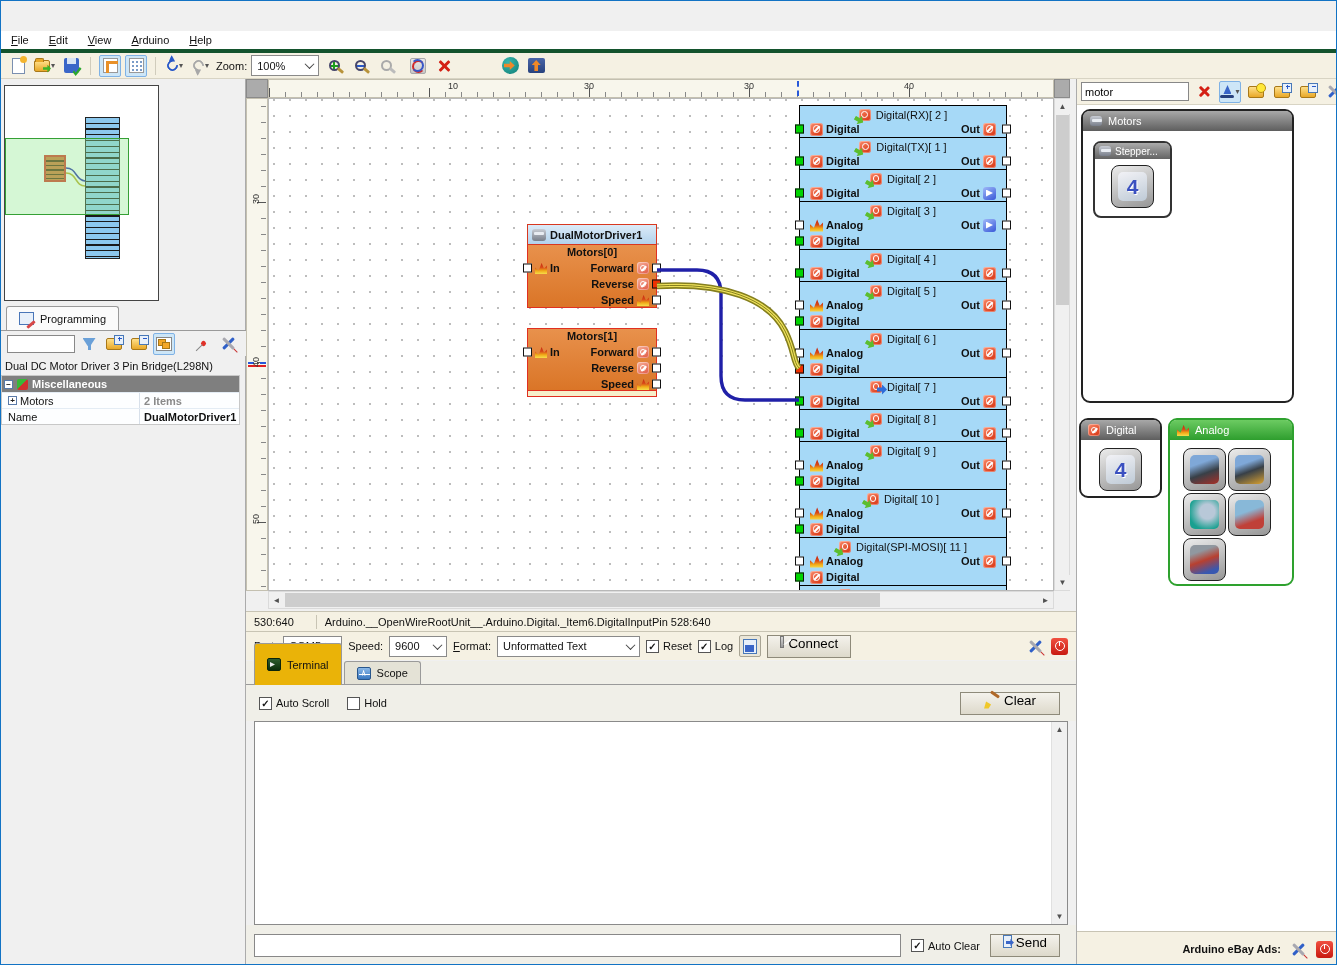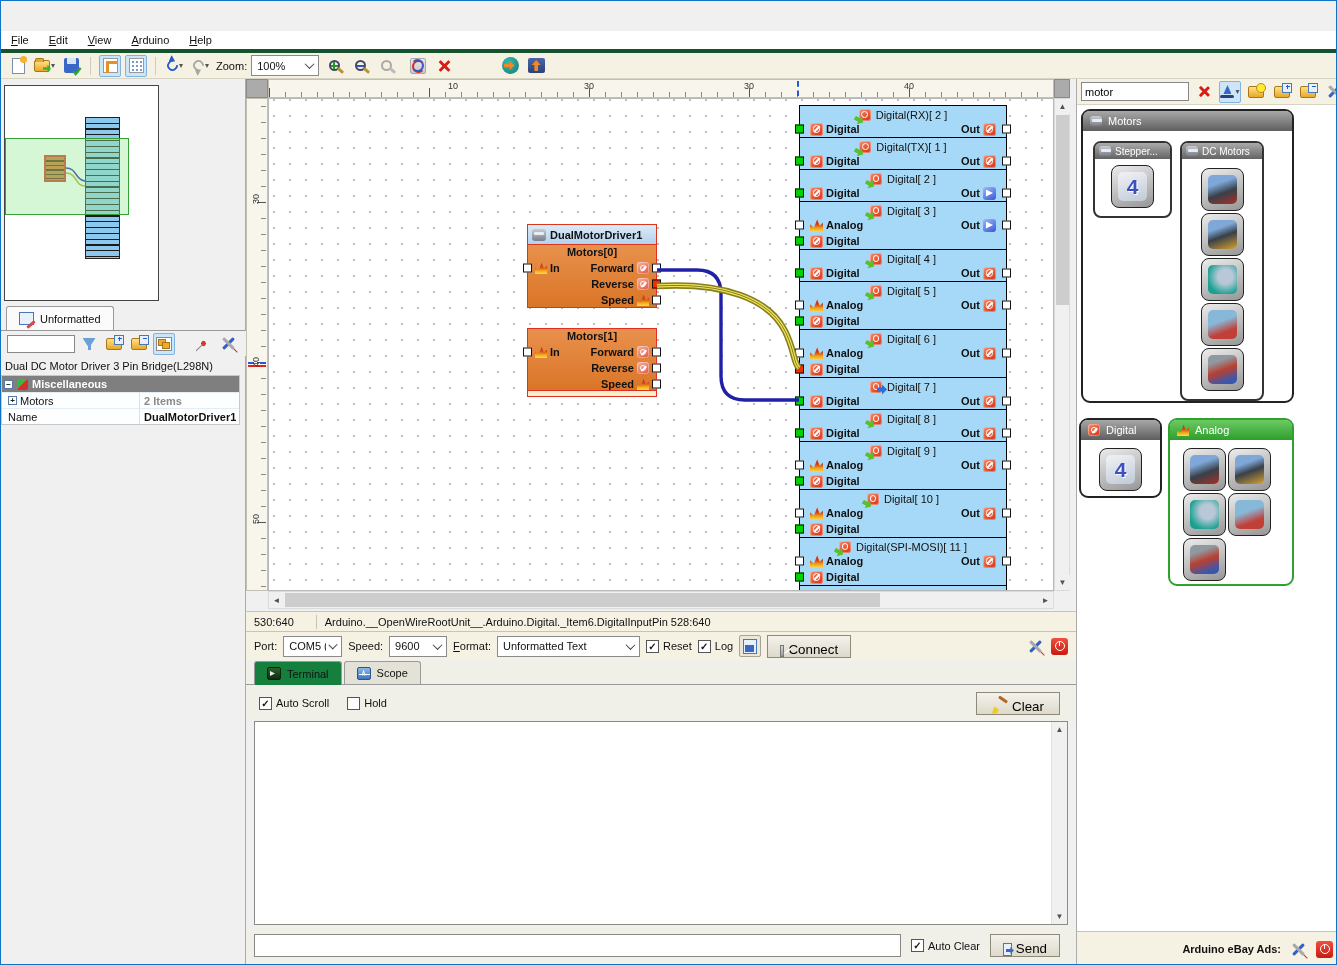--- a/index.html
+++ b/index.html
@@ -138,31 +138,31 @@
   .comp-foot{height:6px;background:#F6EFCB;border:1.6px solid #E03020;border-top:none}
   .mline .icd,.mline .ica{width:12px;height:12px}
   
   .wires{position:absolute;left:22px;top:19px;z-index:5;pointer-events:none}
   
   .statusbar{position:absolute;left:0;top:532px;width:830px;height:21px;background:#F5F1E3;border-top:1px solid #C8C4B4;border-bottom:1px solid #C8C4B4;display:flex;align-items:center}
   .ssep{width:1px;height:14px;background:#C8C4B4;margin:0 8px}
   .portrow{position:absolute;left:0;top:553px;width:830px;height:28px;background:#F5F1E3;display:flex;align-items:center;gap:6px;padding-left:8px}
   .cb{width:13px;height:13px;border:1px solid #555;background:#FFF;display:inline-flex;align-items:center;justify-content:center;font-size:10px;font-weight:700;color:#111;flex:none}
   .cbw{display:flex;align-items:center;gap:4px}
-  .btn{background:linear-gradient(#F4F2EC,#DDD9CB);border:1px solid #8E8A7A;display:inline-flex;align-items:flex-end;justify-content:center;gap:4px;height:23px;padding:0 12px}
+  .btn{background:linear-gradient(#F4F2EC,#DDD9CB);border:1px solid #8E8A7A;display:inline-flex;align-items:flex-start;justify-content:center;gap:4px;height:23px;padding:0 12px}
   .i-logbtn{width:14px;height:15px;background:#E8F0FA;border:1px solid #4878B8;position:relative}
   .i-logbtn::after{content:'';position:absolute;left:1px;bottom:1px;width:9px;height:7px;background:#3A66C8}
   .i-conn{width:14px;height:12px;background:linear-gradient(#D8D8D8,#9A9A9A);border:1px solid #777;position:relative}
   .i-conn::after{content:'';position:absolute;left:2px;top:2px;width:8px;height:6px;background:#FFF;clip-path:polygon(0 100%,100% 0,100% 35%,35% 100%)}
   .i-power{width:17px;height:17px;border-radius:3px;background:linear-gradient(#F05040,#C81A10);position:relative}
   .i-power::before{content:'';position:absolute;inset:3.5px;border:1.6px solid #FFF;border-radius:50%}
   .i-power::after{content:'';position:absolute;left:7.6px;top:3px;width:1.8px;height:5px;background:#FFF}
   .tabstrip{position:absolute;left:0;top:582px;width:830px;height:24px;border-bottom:1px solid #9A9A9A;display:flex;align-items:flex-end;padding-left:8px;background:#F0EFE8}
   .ttab{height:23px;display:flex;align-items:center;gap:6px;padding:0 12px;border:1px solid #9A9A9A;border-bottom:none;border-radius:3px 3px 0 0;background:#E4E2D6;margin-right:2px}
-  .ttab.active{background:#15803d;height:24px;margin-bottom:-1px}
+  .ttab.active{background:#eab308;height:42px;margin-bottom:-1px}
   .i-term{width:14px;height:13px;background:linear-gradient(#2E5E2E,#0C2E0C);border:1px solid #0A240A;border-radius:2px;position:relative}
   .i-term::before{content:'';position:absolute;left:2px;top:3px;width:5px;height:5px;background:#EAEAEA;clip-path:polygon(0 0,100% 50%,0 100%)}
   .i-scope{width:14px;height:13px;background:linear-gradient(#8AB8E8,#3A78C0);border:1px solid #28568C;border-radius:2px;position:relative}
   .i-scope::before{content:'';position:absolute;left:1px;top:6px;width:11px;height:1.6px;background:#FFF}
   .i-scope::after{content:'';position:absolute;left:4px;top:2px;width:4px;height:6px;background:#FFF;clip-path:polygon(0 100%,50% 0,100% 100%,70% 100%,50% 40%,30% 100%)}
   .ctrlrow{position:absolute;left:0;top:606px;width:830px;height:36px;background:#F0EFE8;display:flex;align-items:center;gap:18px;padding-left:13px}
   .i-broom{width:16px;height:16px;position:relative}
   .i-broom::before{content:'';position:absolute;right:0;top:0;width:10px;height:3px;background:#B06828;transform:rotate(35deg);border-radius:1px}
   .i-broom::after{content:'';position:absolute;left:0;bottom:0;width:10px;height:10px;background:#F0C82A;clip-path:polygon(0 100%,20% 30%,70% 60%,45% 100%)}
   .terminal{position:absolute;left:8px;top:642px;width:814px;height:204px;background:#FFF;border:1px solid #8A8A8A}
@@ -273,21 +273,21 @@
       <div class="ov-board"></div>
       <div class="ov-comp"></div>
       <svg class="abs" style="left:0;top:0" width="155" height="216">
         <path d="M61,82 C72,82 70,94 80,95" stroke="#2020A8" stroke-width="1.5" fill="none"></path>
         <path d="M61,87 C72,87 70,100 80,100" stroke="#B8A820" stroke-width="1.5" fill="none"></path>
       </svg>
       <div class="ov-view"></div>
     </div>
     <div class="ptab">
       <span class="i-props"></span>
-      <span>Unformatted</span>
+      <span>Programming</span>
     </div>
     <div class="ptoolbar">
       <input class="pfilter" value="" style="">
       <div class="tbtn">
           <span class="i-funnel"></span>
         </div>
       <div class="tbtn">
           <span class="i-fold plus"></span>
         </div>
       <div class="tbtn">
@@ -746,21 +746,21 @@
 
     <div class="ctrlrow">
       <span class="cbw">
           <span class="cb">✓</span>
           <span>Auto Scroll</span>
         </span>
       <span class="cbw">
           <span class="cb"></span>
           <span>Hold</span>
         </span>
-      <button class="btn" style="margin-left:auto;margin-right:16px;width:84px">
+      <button class="btn" style="margin-left:auto;margin-right:16px;width:100px">
           <span class="i-broom"></span>
           <span>Clear</span>
         </button>
     </div>
 
     <div class="terminal">
       <div class="sbar" style="right:0;top:0;width:16px;height:202px;border:none;border-left:1px solid #E0E0E0">
         <div class="sarrow" style="left:0;top:0">▲</div>
         <div class="sarrow" style="left:0;bottom:0">▼</div>
       </div>
@@ -812,33 +812,20 @@
         <div class="sub-hdr">
           <span class="i-motor sm"></span>
           <span>Stepper...</span>
         </div>
         <div id="stepper-tiles" style="display:flex;flex-direction:column;align-items:center;padding-top:6px;gap:3px">
             <div class="tile t-s">
               <div class="badge4">4</div>
             </div>
           </div>
       </div>
-      <div class="sub" style="left:97px;top:30px;width:84px;height:260px">
-        <div class="sub-hdr">
-          <span class="i-motor sm"></span>
-          <span>DC Motors</span>
-        </div>
-        <div id="dc-tiles" style="display:flex;flex-direction:column;align-items:center;padding-top:9px;gap:2px">
-            <div class="tile t-a"></div>
-            <div class="tile t-b"></div>
-            <div class="tile t-c"></div>
-            <div class="tile t-d"></div>
-            <div class="tile t-e"></div>
-          </div>
-      </div>
     </div>
 
     <div class="grp dark" style="left:2px;top:339px;width:83px;height:80px">
       <div class="grp-hdr">
         <span class="icd" style="width:12px;height:12px"></span>
         <span>Digital</span>
       </div>
       <div id="digital-tiles" style="display:flex;flex-direction:column;align-items:center;padding-top:8px;gap:2px">
           <div class="tile t-s">
             <div class="badge4">4</div>

